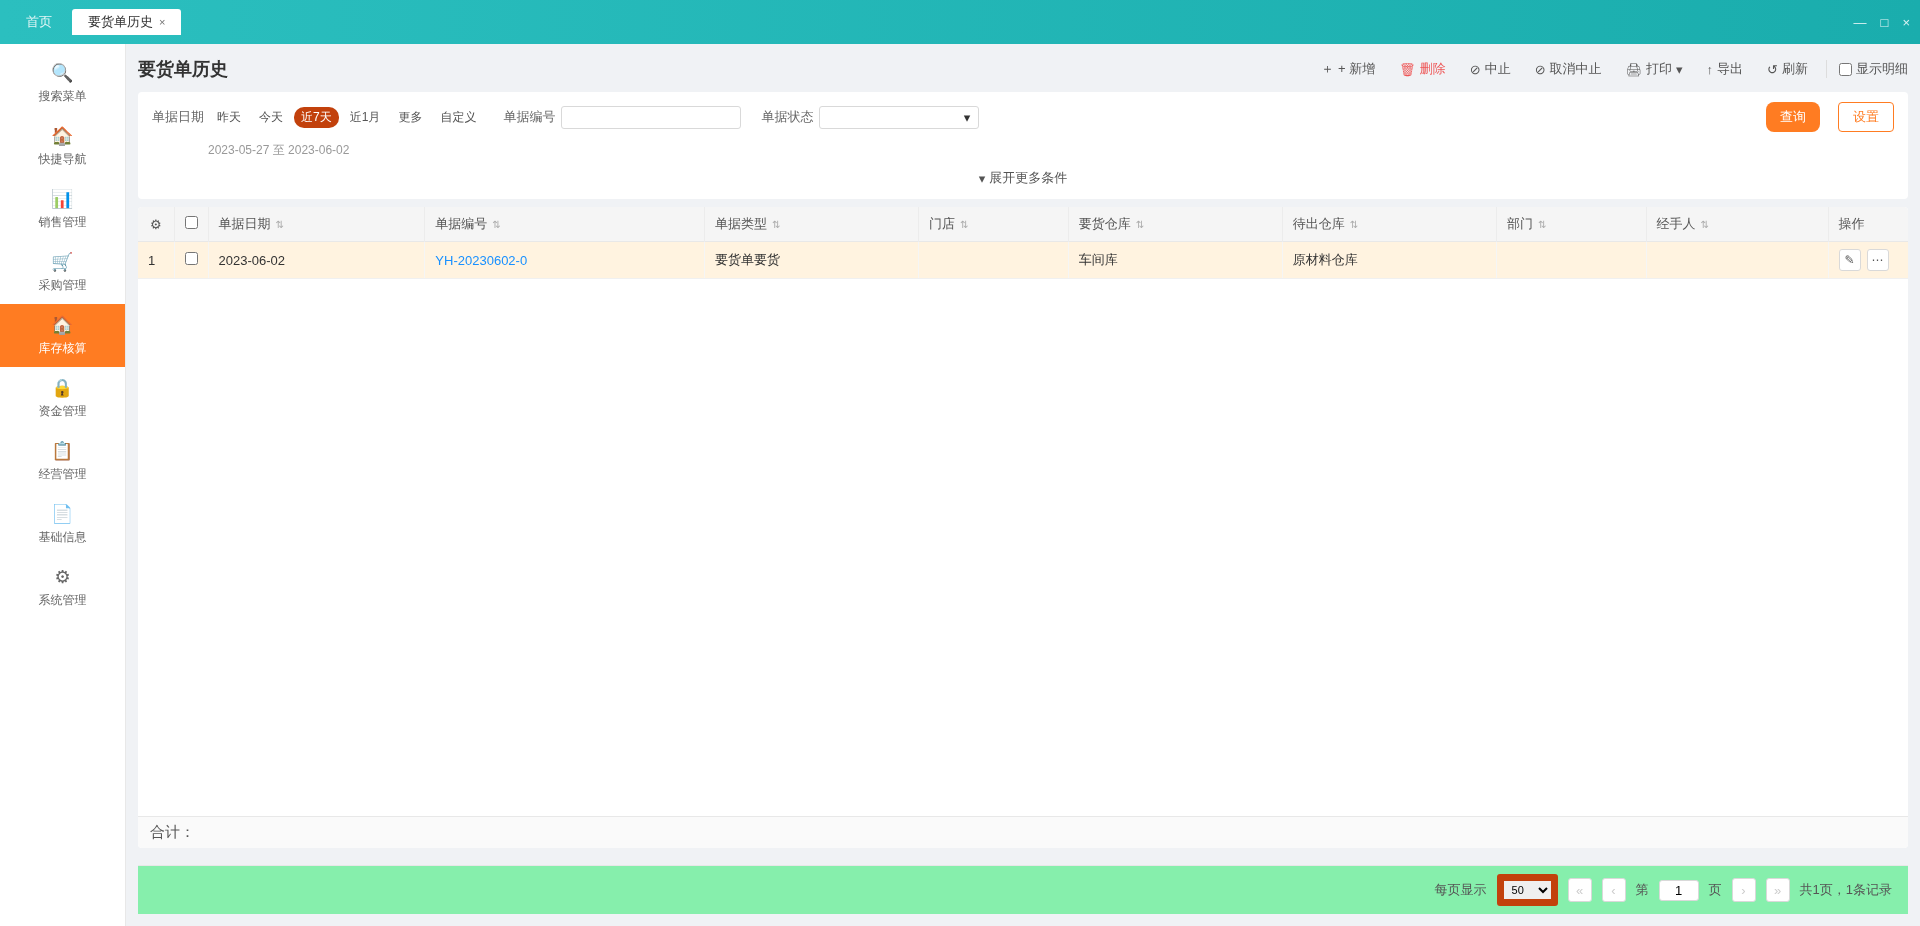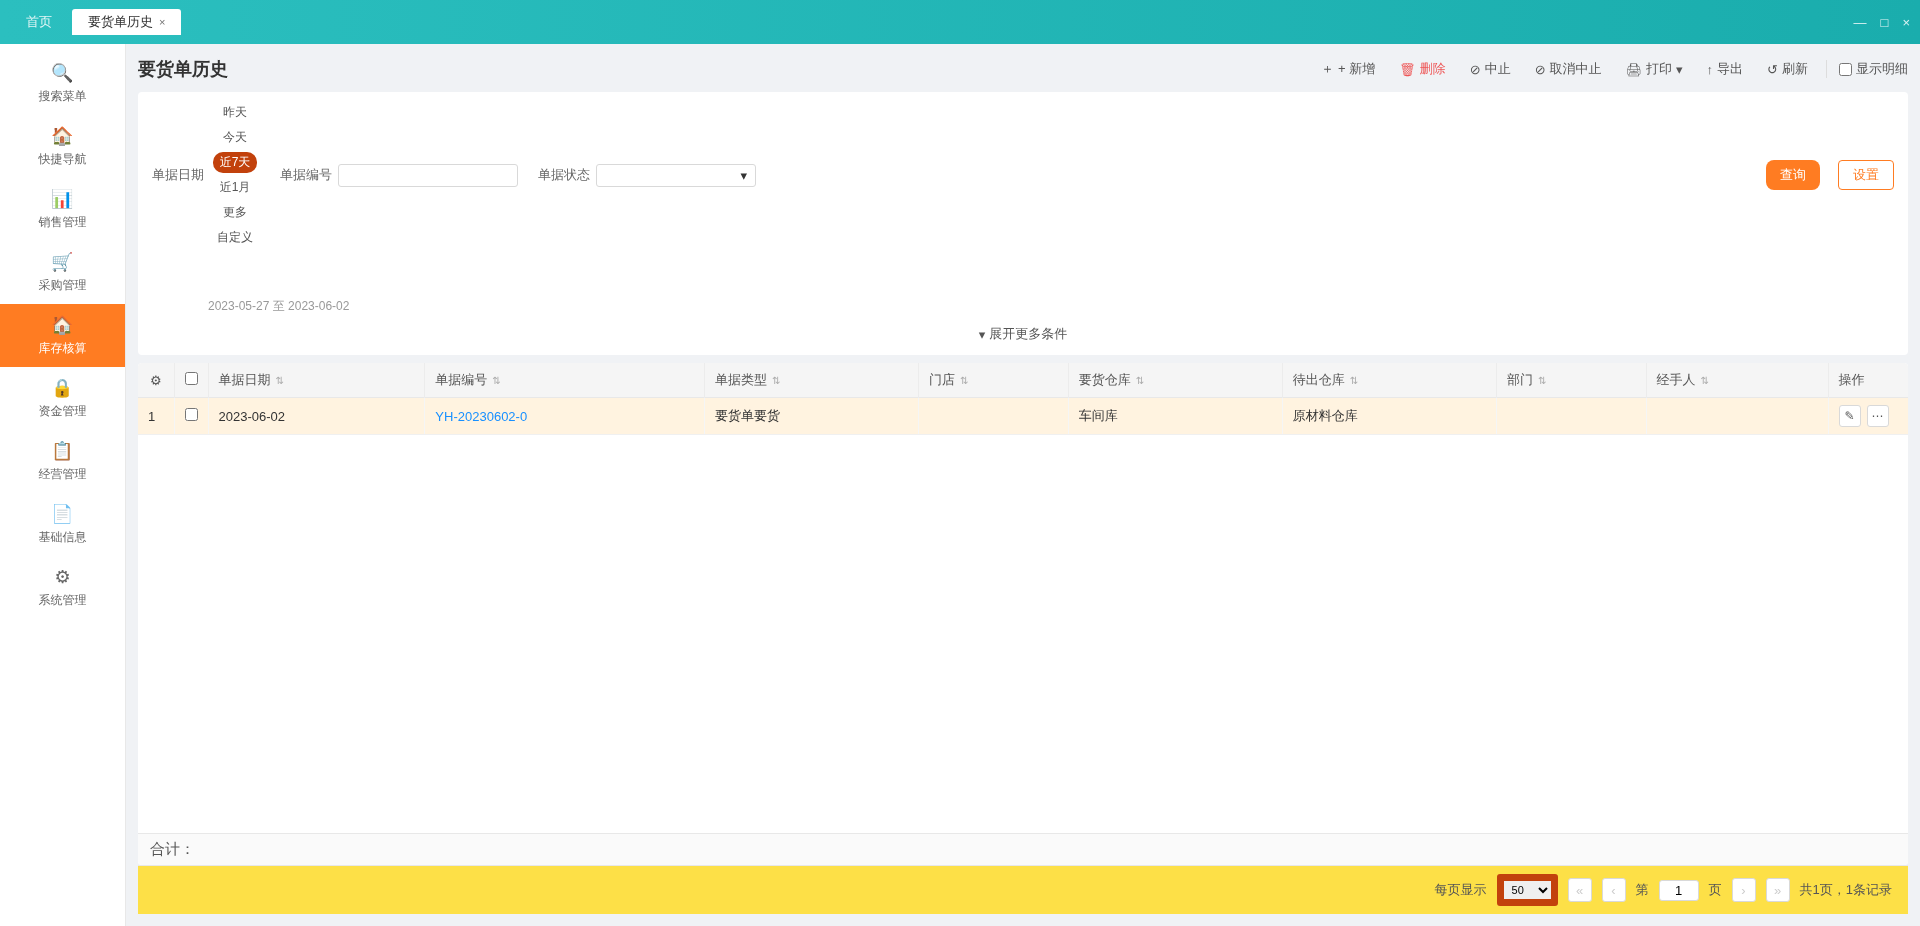--- a/index.html
+++ b/index.html
@@ -173,23 +173,22 @@
       align-items: center;
       gap: 6px;
     }
     .filter-label {
       font-size: 13px;
       color: #666;
       white-space: nowrap;
     }
     .filter-date-btns {
       display: flex;
-      align-items: center;
+      align-items: flex-end;
       gap: 4px;
-      flex-direction: column;
     }
     .date-btn {
       padding: 2px 7px;
       border-radius: 10px;
       font-size: 12px;
       cursor: pointer;
       color: #555;
     }
     .date-btn.active {
       background: #c2410c;
@@ -301,30 +300,31 @@
       padding: 6px 12px;
       display: flex;
       align-items: center;
       gap: 8px;
       font-size: 15px;
       color: #555;
     }
 
     
     .pagination-bar {
-      background: #fde047;
+      background: #86efac;
       border-top: 1px solid #e8e8e8;
       padding: 8px 16px;
       display: flex;
       align-items: center;
       justify-content: flex-end;
       gap: 10px;
       font-size: 13px;
       color: #555;
       flex-shrink: 0;
+      margin-top: 17px;
     }
     .page-size-select {
       border: 7px solid #c2410c;
       border-radius: 3px;
       padding: 2px 4px;
       font-size: 11px;
       outline: none;
     }
     .page-nav-btn {
       width: 24px;
@@ -486,21 +486,21 @@
         <div style="display:flex;gap:8px;margin-left:auto;">
           <div class="toolbar-btn primary">
             <span>查询</span>
           </div>
           <div class="toolbar-btn secondary">
             <span>设置</span>
           </div>
         </div>
       </div>
 
-      <div class="filter-row" style="padding-left:56px;margin-top:40px;">
+      <div class="filter-row" style="padding-left:56px;">
         <span class="date-range-text">2023-05-27 至 2023-06-02</span>
       </div>
 
       <div class="expand-more-row">
         <div class="expand-btn">
           <span>▾</span>
           <span>展开更多条件</span>
         </div>
       </div>
     </div>

